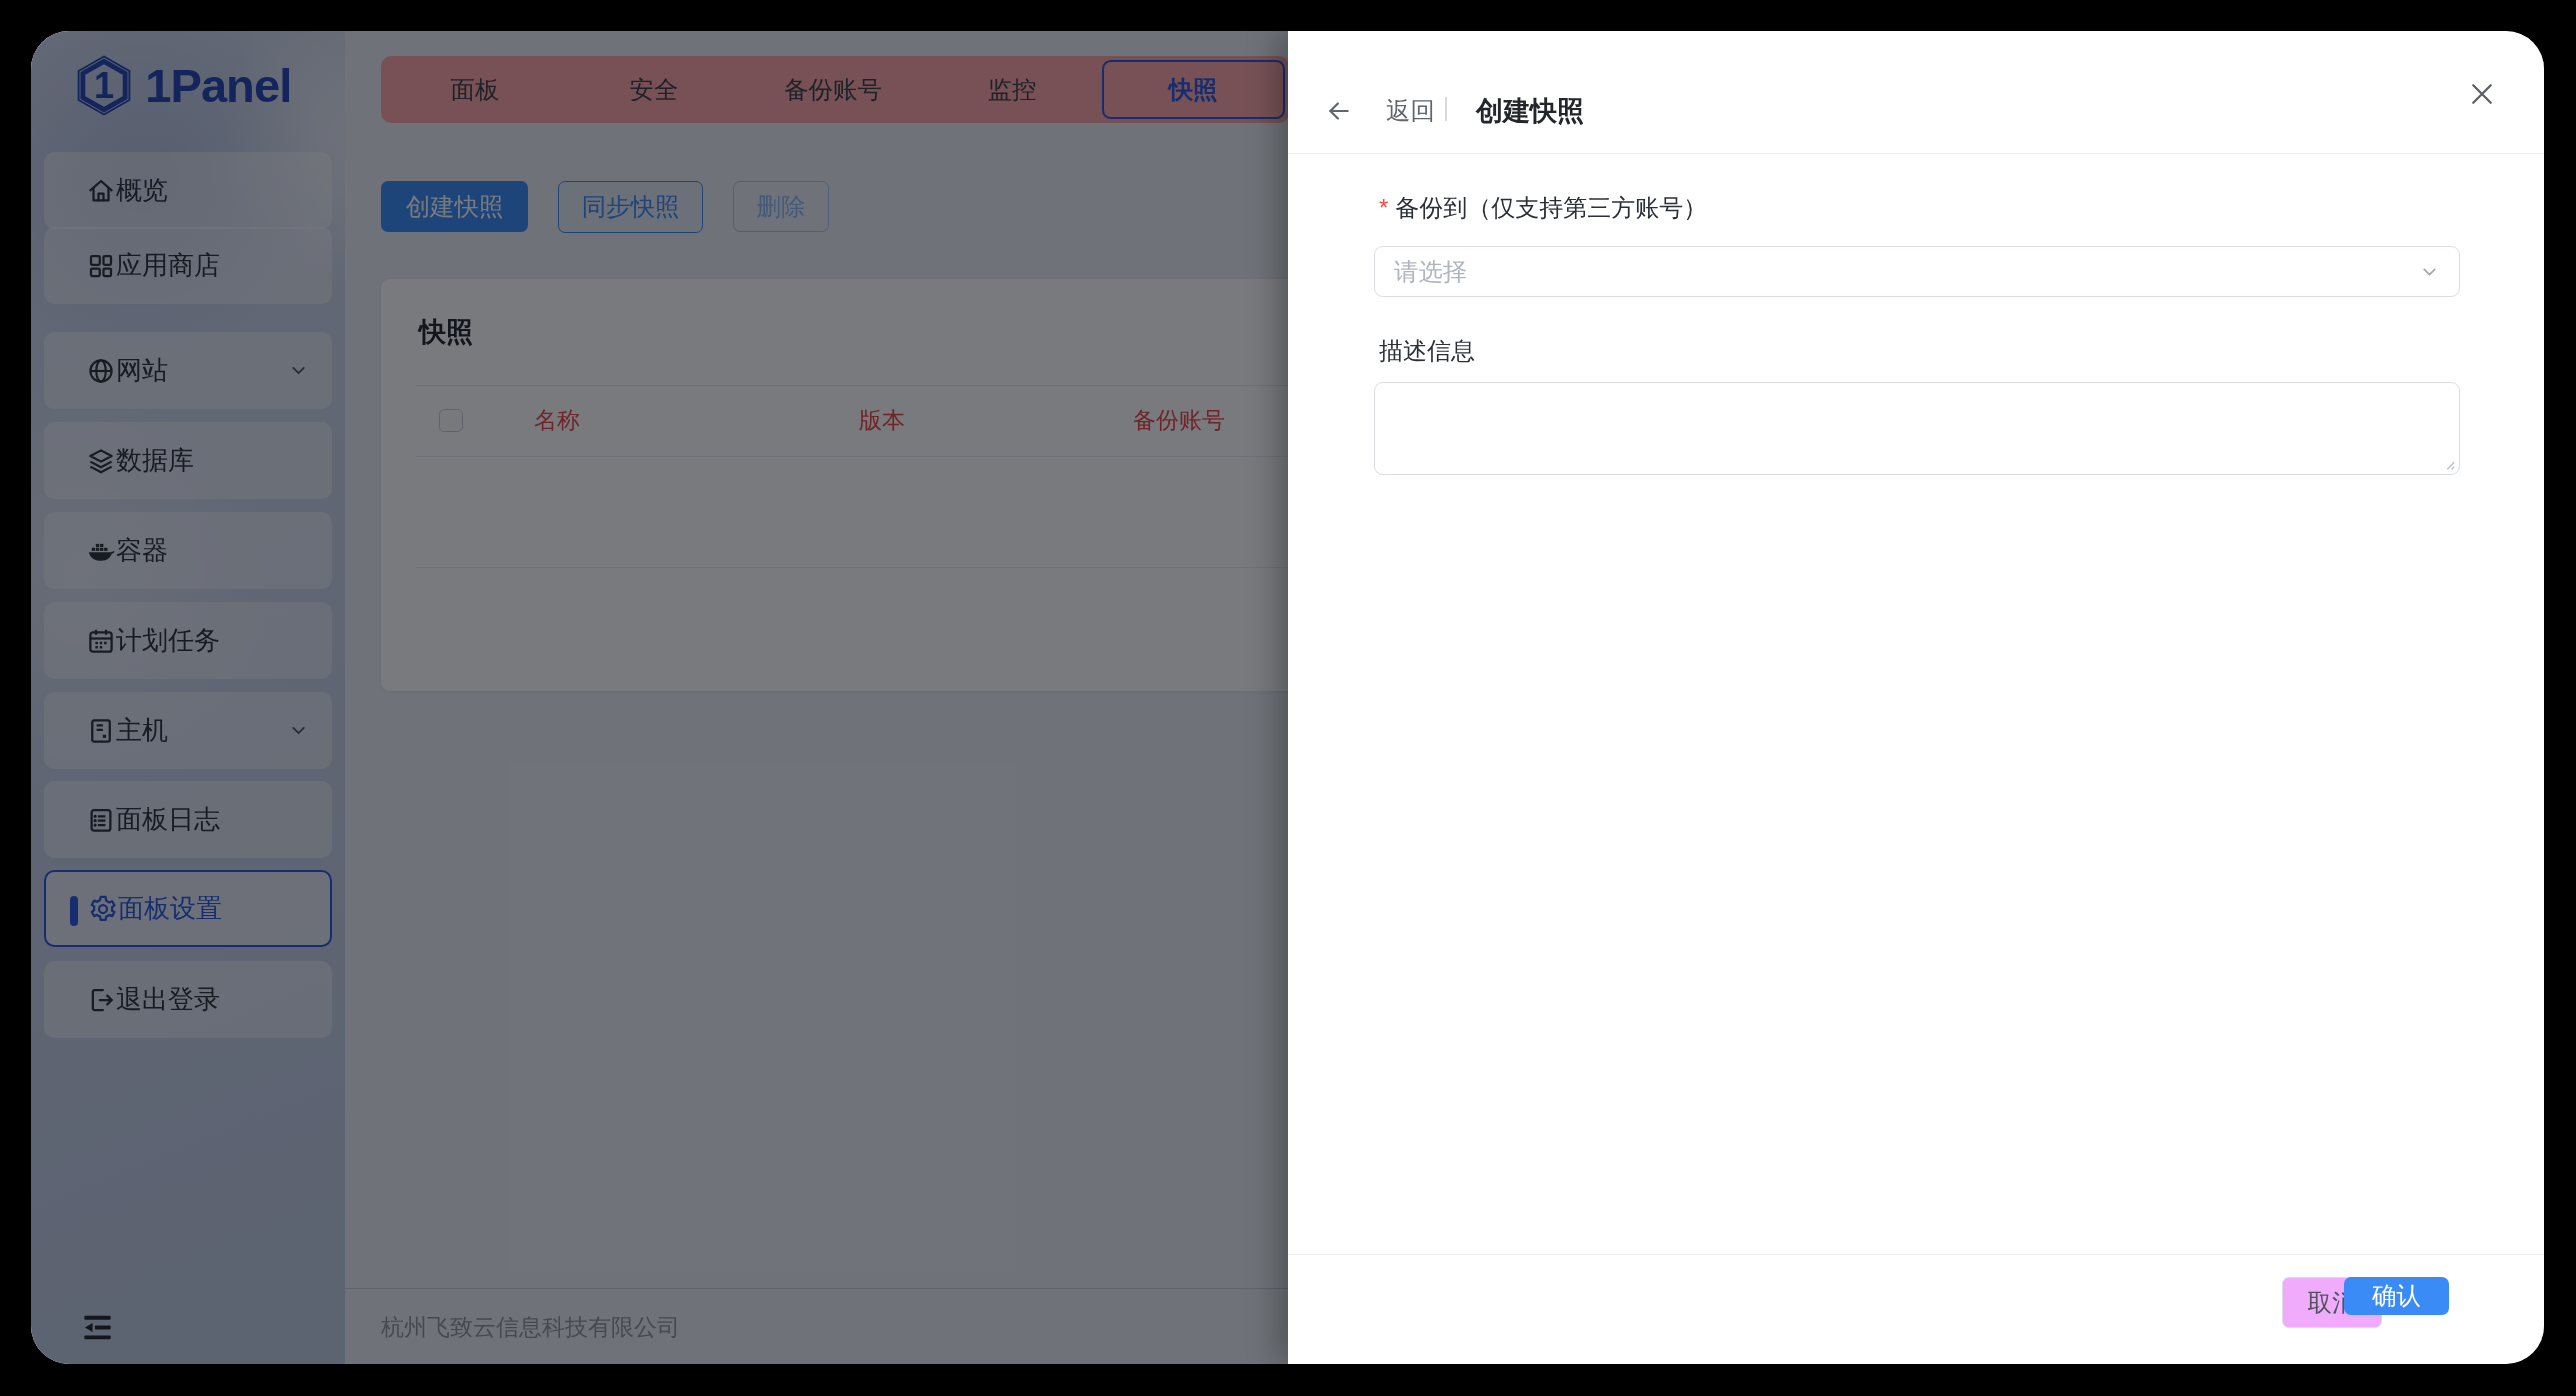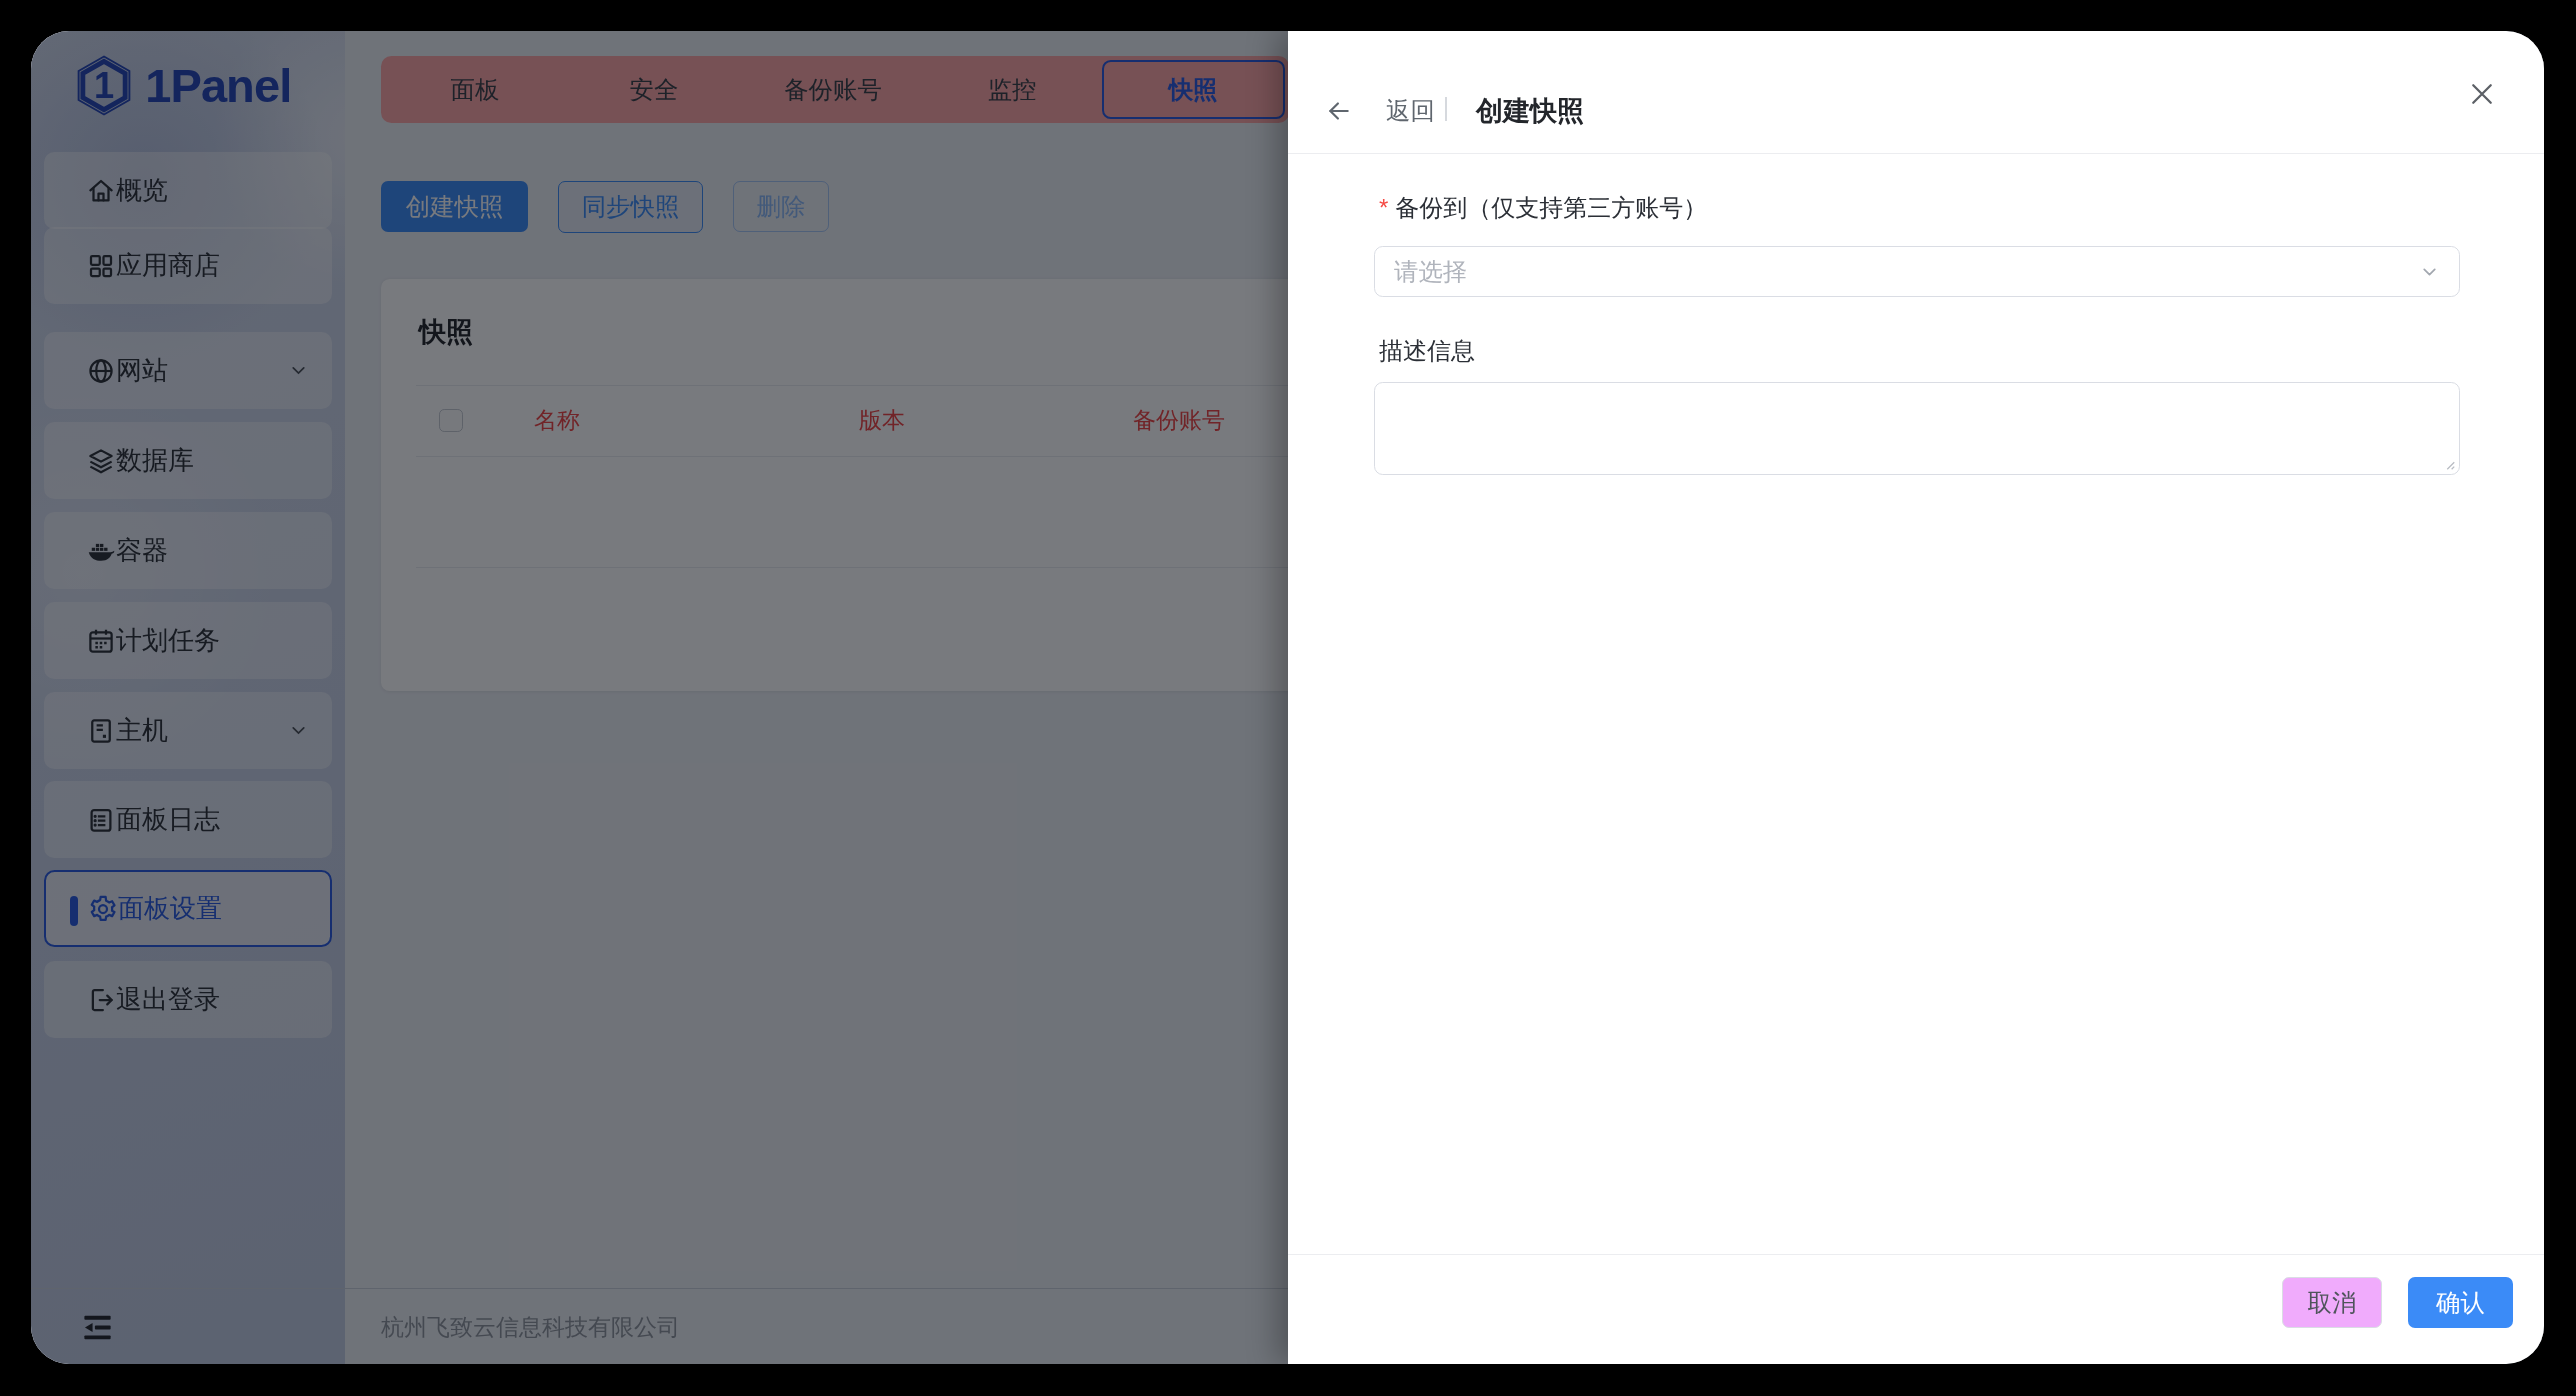--- a/index.html
+++ b/index.html
@@ -78,21 +78,21 @@
   .select svg { width:21px; height:21px; color:#a2a7af; }
   .ta-wrap { position:absolute; left:86px; top:351px; width:1086px; height:93px;
              border:1.7px solid #dadde4; border-radius:8.7px; background:#fff; }
   .ta-wrap textarea { width:100%; height:100%; border:none; outline:none; resize:none;
                       background:transparent; font-size:24.4px; padding:12.2px 17.5px;
                       font-family:inherit; }
   .ta-grip { position:absolute; right:2.6px; bottom:2.6px; width:14px; height:14px; color:#b9bdc4; }
   .drawer-footer-line { position:absolute; left:0; right:0; top:1223px; border-top:0.9px solid #ecedf0; }
   .btn-cancel { position:absolute; left:994px; top:1246px; width:100px; height:51px;
                 border:1.7px solid #dadde4; background:#f0abfc; color:#4f545b; }
-  .btn-confirm { position:absolute; left:1120px; top:1246px; width:105px; height:51px;
+  .btn-confirm { position:absolute; left:1056px; top:1246px; width:105px; height:38px;
                  background:#3b8bf7; color:#fff; }
 </style>
 </head>
 <body>
 
 <div class="window">
 
   <div class="sidebar">
     <div class="logo">
       <svg class="logo-mark" viewBox="0 0 48 52" fill="none" stroke="currentColor">

